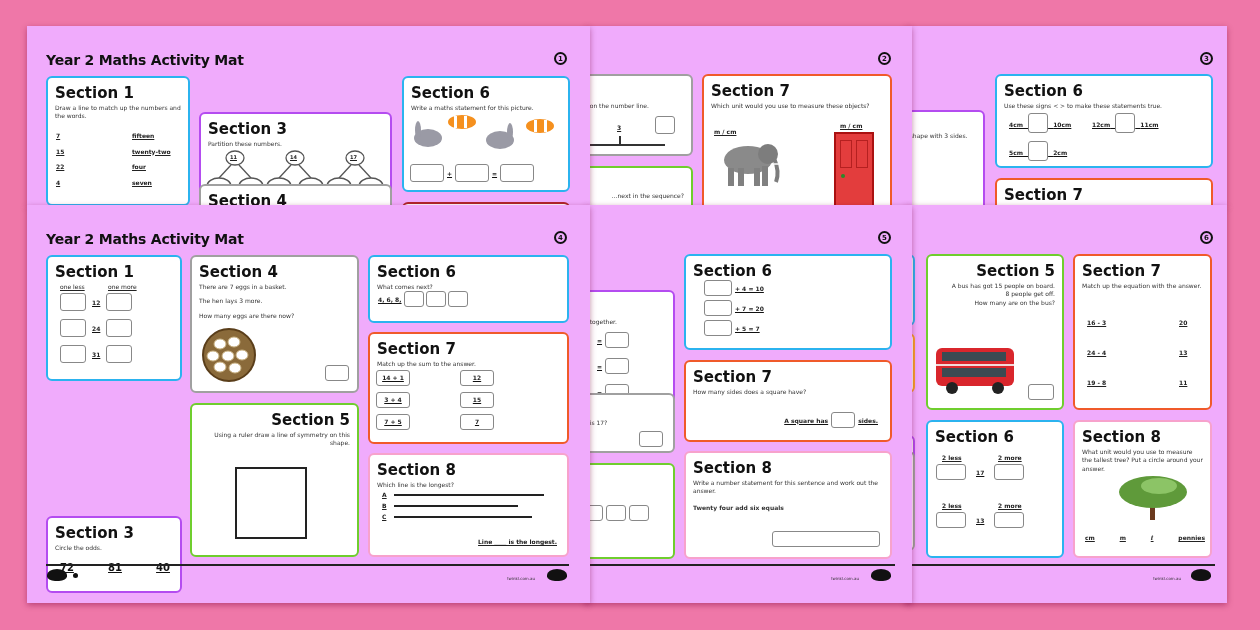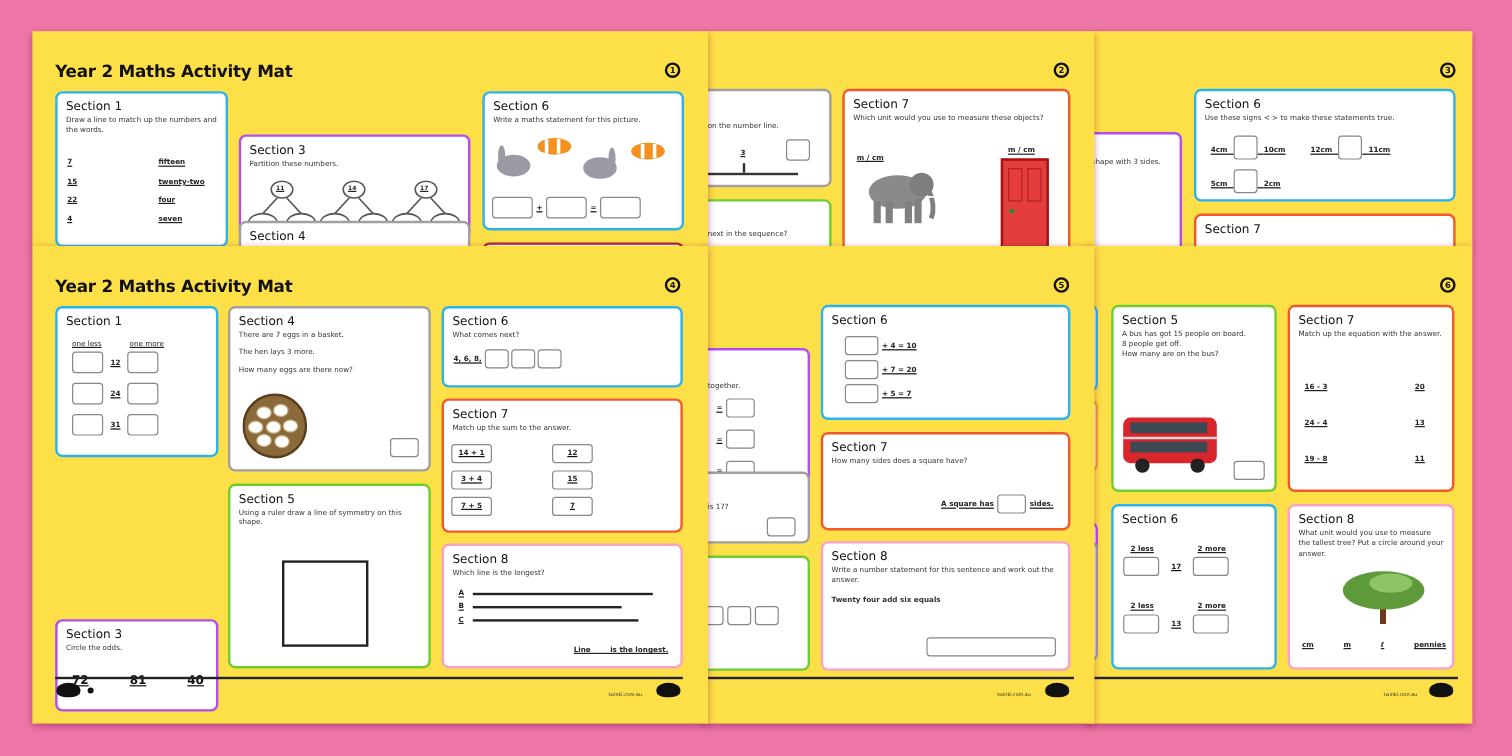--- a/index.html
+++ b/index.html
@@ -1,27 +1,27 @@
 <!DOCTYPE html>
 <html><head>
 <meta charset="utf-8">
 <style>
   * { box-sizing: border-box; margin: 0; padding: 0; }
   html, body { width: 1260px; height: 630px; overflow: hidden; }
   body { background: #ef77a8; font-family: "DejaVu Sans", sans-serif; position: relative; color: #111; }
-  .sheet { position: absolute; background: #fde047; overflow: hidden; box-shadow: 0 2px 6px rgba(120,0,60,0.45); }
+  .sheet { position: absolute; background: #f0abfc; overflow: hidden; box-shadow: 0 2px 6px rgba(120,0,60,0.45); }
   .sheet-title { position: absolute; font-weight: bold; font-size: 14px; color: #111; letter-spacing: -0.2px; }
   .page-num { position: absolute; width: 13px; height: 13px; border: 2px solid #111; border-radius: 50%; font-size: 7px; font-weight: bold; display: flex; align-items: center; justify-content: center; }
   .card { position: absolute; border: 2px solid #999; border-radius: 6px; background: #fff; padding: 6px 7px; overflow: hidden; }
-  .card h3 { font-size: 10px; font-weight: normal; margin-bottom: 2px; color: #111; }
+  .card h3 { font-size: 15px; font-weight: bold; margin-bottom: 2px; color: #111; }
   .card p { font-size: 6px; color: #333; line-height: 1.4; }
   .c-blue { border-color: #2bb3ef; }
   .c-purple { border-color: #b44cf0; margin-top: 36px; }
   .c-orange { border-color: #f7a12a; }
-  .c-green { border-color: #6fce2e; }
+  .c-green { border-color: #6fce2e; text-align: right; }
   .c-red { border-color: #f05a2a; }
   .c-pink { border-color: #f7a2cc; }
   .c-grey { border-color: #a0a0a0; }
   .c-darkred { border-color: #b0262a; }
   .box { display: inline-block; border: 1.5px solid #888; border-radius: 3px; background: #fff; vertical-align: middle; }
   .abs { position: absolute; text-decoration: underline; }
   .small { font-size: 6px; font-weight: bold; color: #222; }
   .footer-line { position: absolute; height: 2px; background: #222; }
   .logo { position: absolute; width: 20px; height: 12px; background: #111; border-radius: 50% 50% 40% 40%; }
   .dot { position: absolute; width: 5px; height: 5px; background: #111; border-radius: 50%; }

